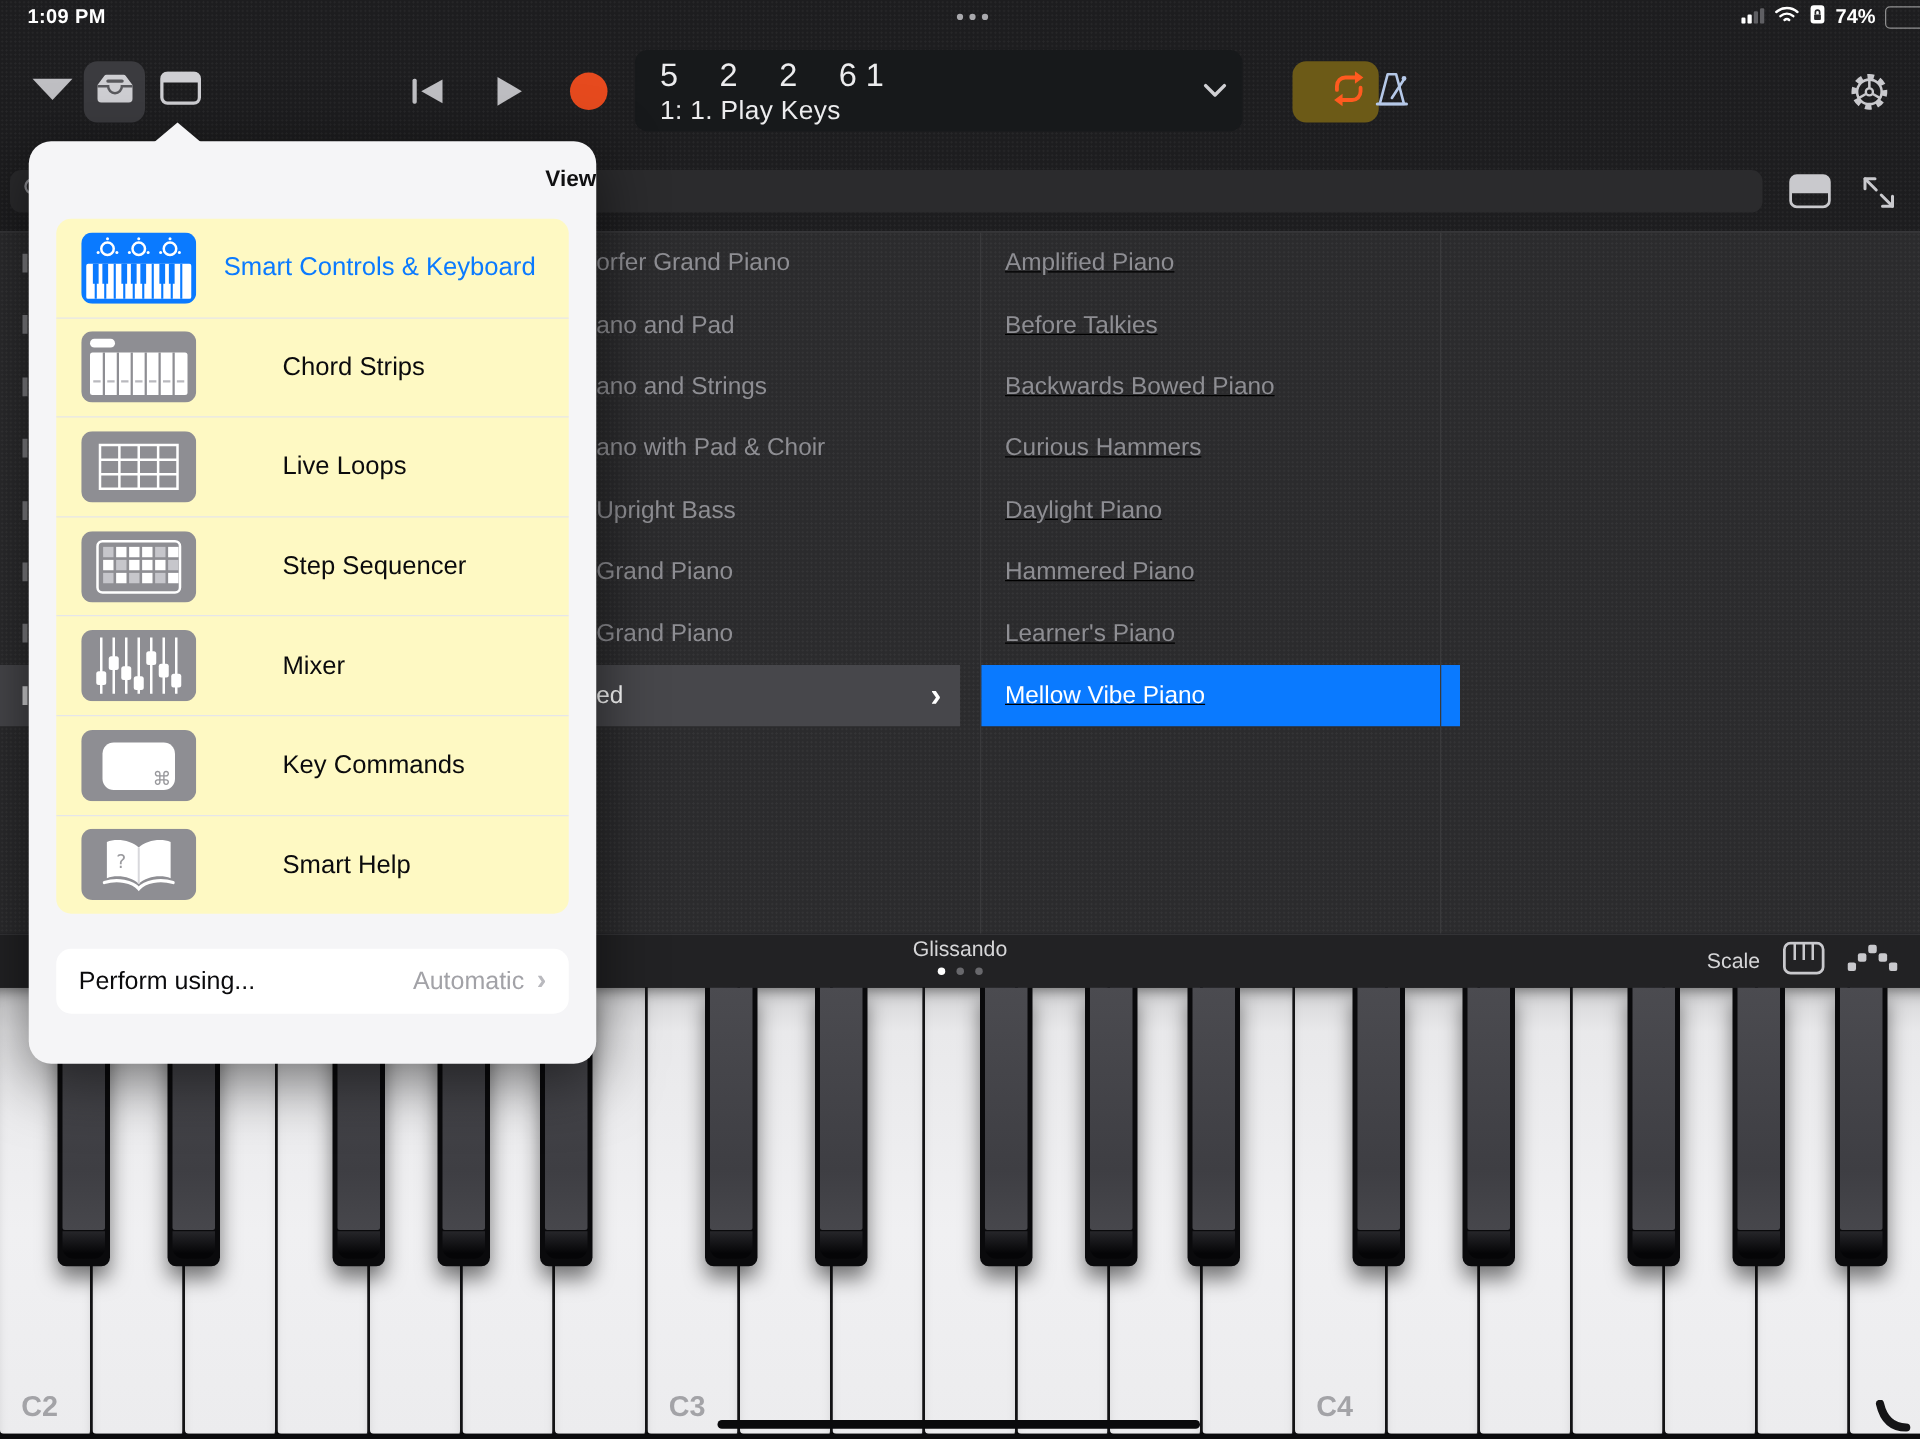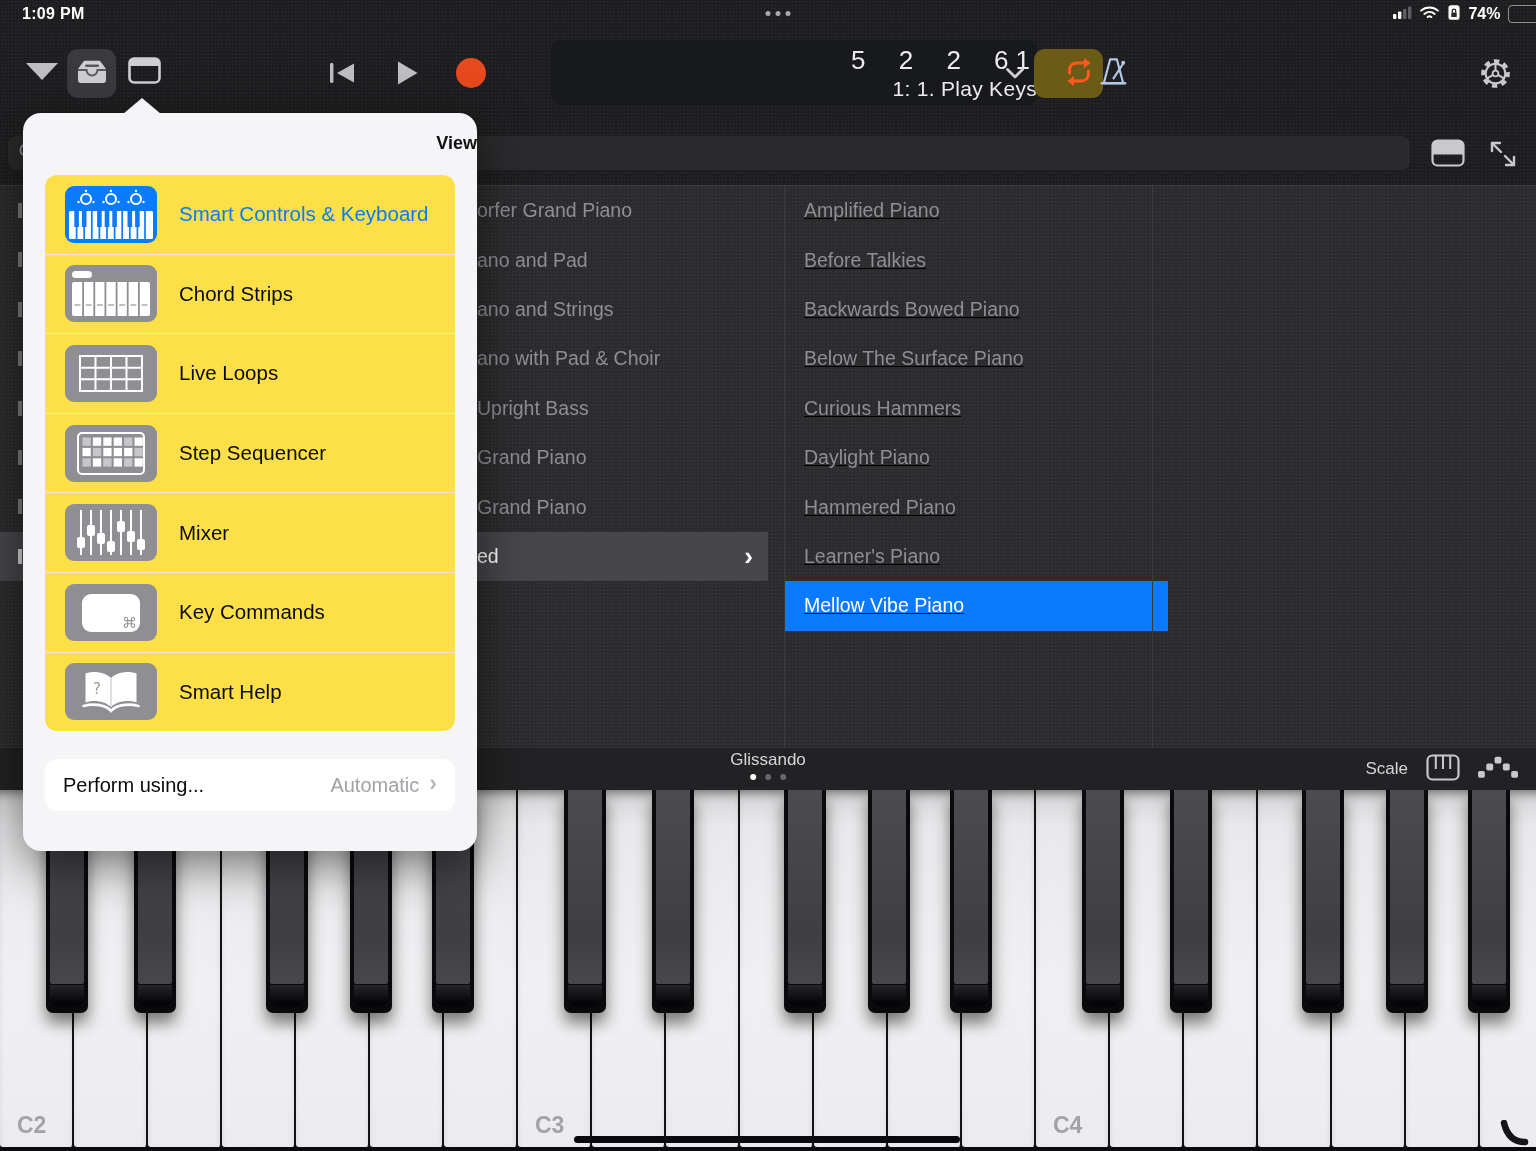--- a/index.html
+++ b/index.html
@@ -19,21 +19,21 @@
   .batt-fill{height:100%;width:74%;background:#fff;border-radius:2px;}
   .batt-nub{width:2.5px;height:5px;background:rgba(255,255,255,.5);border-radius:0 2px 2px 0;}
 
   .tb-btn{position:absolute;display:flex;align-items:center;justify-content:center;}
   .tri-down{width:0;height:0;border-left:16px solid transparent;border-right:16px solid transparent;border-top:17px solid #bfbfc3;}
   .sq-btn{width:49px;height:49px;border-radius:11px;display:flex;align-items:center;justify-content:center;}
   .btn-browser{left:67px;top:49px;background:#3b3b3f;}
   .btn-loop{left:1034px;top:49px;background:#6c5a17;}
   .record-dot{width:30px;height:30px;border-radius:50%;background:#e64a1e;}
 
-  .lcd{position:absolute;left:551px;top:40px;width:466px;height:65px;background:#17191b;border-radius:10px;text-align:right;color:#ececee;}
+  .lcd{position:absolute;left:508px;top:40px;width:466px;height:65px;background:#17191b;border-radius:10px;text-align:left;color:#ececee;}
   .lcd-top{margin-top:5px;font-size:26px;letter-spacing:7px;word-spacing:12px;}
   .lcd-bottom{margin-top:1px;font-size:21px;letter-spacing:.3px;}
   .lcd-chev{position:absolute;right:12px;top:26px;}
 
   .search-field{position:absolute;left:8px;top:136px;width:1402px;height:34px;border-radius:9px;background:#2b2b2d;display:flex;align-items:center;padding:0 10px;box-sizing:border-box;}
 
   
   .browser{position:absolute;left:0;top:185px;width:1536px;height:562px;background-color:#2b2b2d;border-top:1px solid #3e3e40;box-sizing:border-box;}
   .bcol{position:absolute;top:0;height:100%;overflow:hidden;}
   .col-left{left:0;width:768px;}
@@ -69,23 +69,23 @@
   .bkey-bevel{height:22px;margin-top:1px;background:linear-gradient(180deg,#26262a,#050507 80%);border-radius:0 0 9px 9px;}
   .octave-label{position:absolute;bottom:12px;font-size:23px;font-weight:700;color:#a3a3a7;}
   .home-indicator{position:absolute;left:574px;top:1136px;width:386px;height:7px;border-radius:4px;background:#0a0a0c;z-index:6;}
   .curl{position:absolute;left:1499px;top:1120px;z-index:6;}
 
   
   .popover{position:absolute;left:23px;top:113px;width:454px;height:738px;background:#f5f5f7;border-radius:18px;
            box-shadow:0 12px 50px rgba(0,0,0,.55);z-index:40;}
   .pop-arrow{position:absolute;left:100px;top:-15px;width:0;height:0;border-left:19px solid transparent;border-right:19px solid transparent;border-bottom:16px solid #f5f5f7;}
   .pop-title{height:54px;line-height:60px;text-align:right;font-size:18px;font-weight:700;color:#101012;}
-  .pop-card{margin:8px 22px 0;background:#fde047;border-radius:12px;overflow:hidden;text-align:center;}
+  .pop-card{margin:8px 22px 0;background:#fef9c3;border-radius:12px;overflow:hidden;text-align:center;}
   .vrow{height:78.6px;display:flex;align-items:center;}
-  .vrow + .vrow{border-top:1px solid #e6e6e9;}
+  .vrow + .vrow{border-top:1px solid #e6e6e9;gap:47px;}
   .vicon{width:92px;height:57px;margin-left:20px;flex:none;}
   .vicon svg{width:100%;height:100%;display:block;}
   .vlabel{margin-left:22px;font-size:20.5px;color:#0b0b0d;}
   .vrow.sel .vlabel{color:#0a7aff;}
   .pop-perform{margin:28px 22px 0;background:#fff;border-radius:12px;height:52px;display:flex;align-items:center;padding:0 18px;box-sizing:border-box;}
   .pp-label{font-size:20px;color:#0b0b0d;}
   .pp-value{margin-left:auto;font-size:20px;color:#a2a2a7;}
   .pp-chev{margin-left:10px;color:#b9b9be;font-size:23px;font-weight:700;transform:translateY(-2px);}
 </style>
 </head>
@@ -291,23 +291,20 @@
       </div>
     <div class="bcol col-right">
         <div class="brow">
           <span>Amplified Piano</span>
         </div>
         <div class="brow">
           <span>Before Talkies</span>
         </div>
         <div class="brow">
           <span>Backwards Bowed Piano</span>
-        </div>
-        <div class="brow">
-          <span>Below The Surface Piano</span>
         </div>
         <div class="brow">
           <span>Curious Hammers</span>
         </div>
         <div class="brow">
           <span>Daylight Piano</span>
         </div>
         <div class="brow">
           <span>Hammered Piano</span>
         </div>

